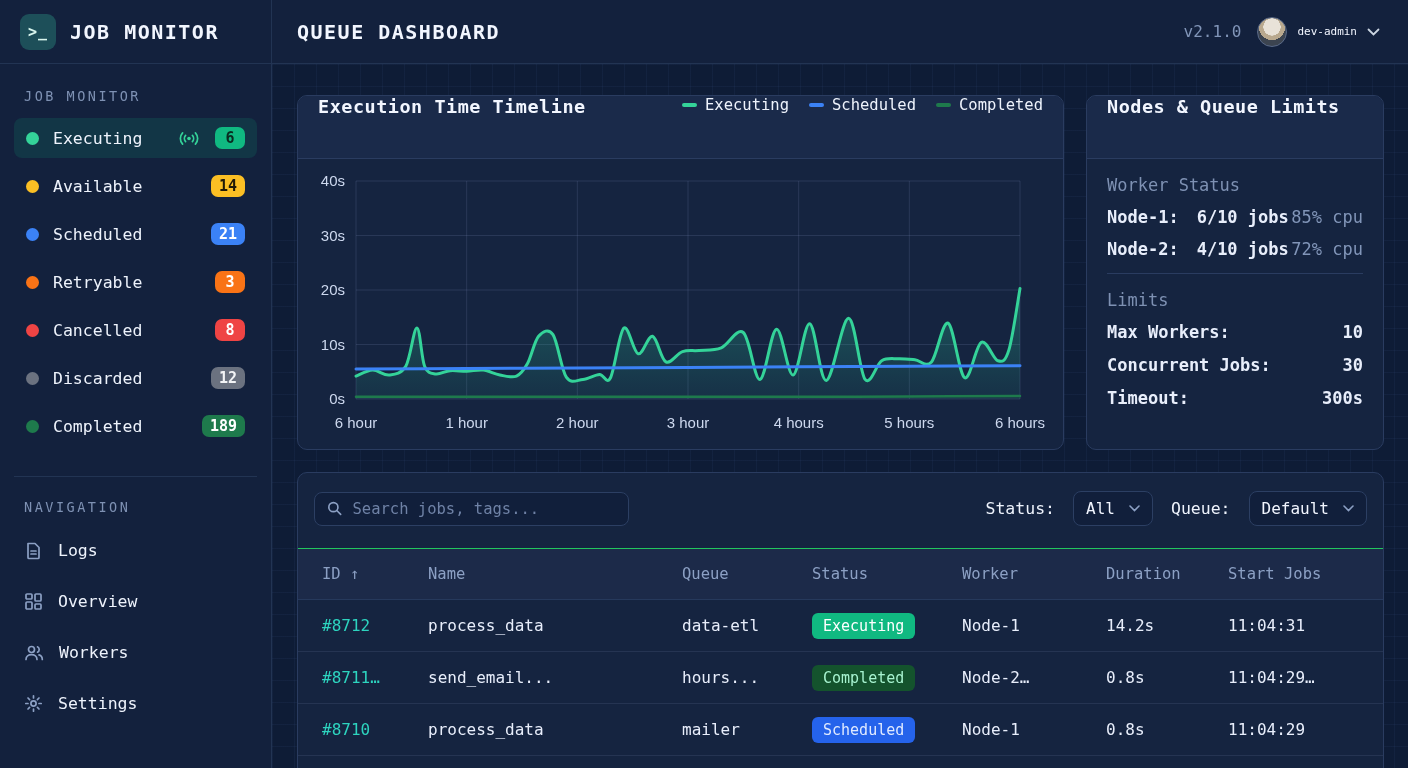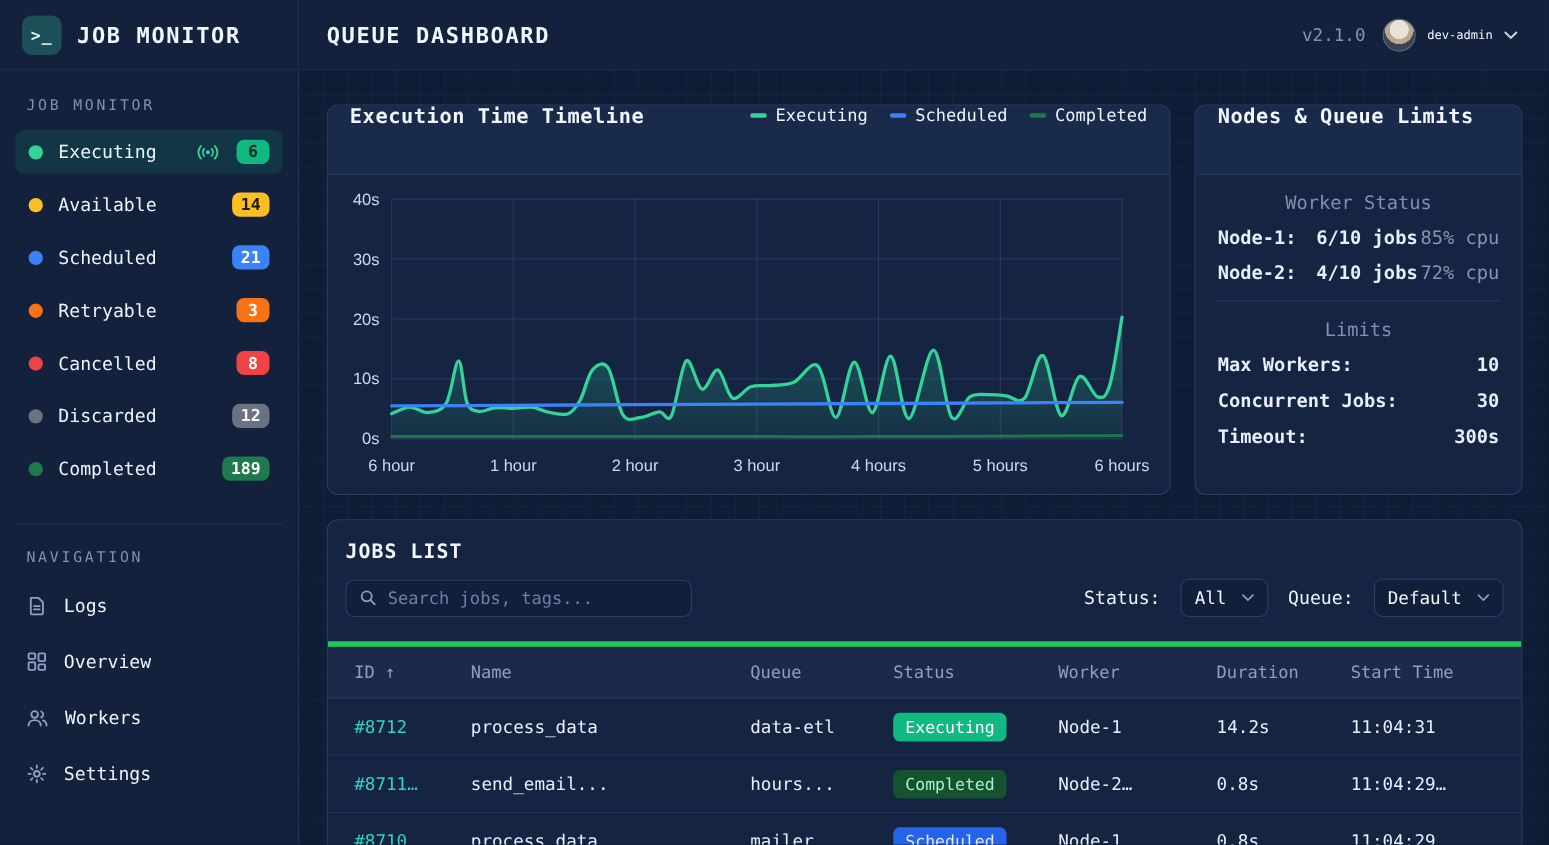--- a/index.html
+++ b/index.html
@@ -105,21 +105,21 @@
   .card-title { font-size:18.5px; font-weight:bold; color:#f2f6ff; letter-spacing:0.5px; }
   .legend { margin-left:auto; display:flex; gap:20px; align-items:center; }
   .legend-item { display:flex; align-items:center; gap:8px; font-size:15.5px; color:#eef3fc; }
   .lg-dash { width:15px; height:4px; border-radius:2px; }
   .lg-exec { background:#34d399; }
   .lg-sched { background:#3b82f6; }
   .lg-comp { background:#1e7a4c; }
   .chart-body { flex:1; padding:2px 0 0 0; }
   
   .nodes-card { width:298px; height:355px; display:flex; flex-direction:column; }
-  .nodes-body { padding:16px 20px; font-size:17px;text-align:center; }
+  .nodes-body { padding:16px 20px; font-size:17px; }
   .sub-label { color:#7e91b3; margin-bottom:12px; }
   .node-row { display:flex; align-items:baseline; margin-bottom:12px; white-space:nowrap; }
   .node-name { font-weight:bold; }
   .node-jobs { font-weight:bold; margin-left:18px; }
   .node-cpu { color:#8195b8; margin-left:auto; }
   .nodes-divider { border:none; border-top:1px solid #2a3c60; margin:14px 0 16px 0; }
   .limit-row { display:flex; margin-bottom:13px; }
   .limit-label { font-weight:bold; }
   .limit-value { margin-left:auto; font-weight:bold; }
   
@@ -143,21 +143,21 @@
   .select {
     display:flex; align-items:center; gap:14px;
     border:1px solid #2c3f63; border-radius:8px;
     background:#111f3b; padding:7px 12px; cursor:pointer;
     font-size:16px; color:#f2f6ff;
   }
   
   .tgrid { display:grid; grid-template-columns:106px 254px 130px 150px 144px 122px auto; align-items:center; padding:0 0 0 24px; }
   .thead {
     height:52px; background:#1c2a49;
-    border-top:5px solid #22c55e; border-bottom:1px solid #26395c;
+    border-top:1px solid #22c55e; border-bottom:1px solid #26395c;
     color:#8ca0c4; font-size:15.5px;
   }
   .trow { height:52px; border-bottom:1px solid rgba(148,163,210,0.13); font-size:16px; cursor:pointer; }
   .cid { color:#2dd4bf; }
   .badge { display:inline-block; padding:4px 11px; border-radius:6px; font-size:15px; }
   .badge.executing { background:#10b981; color:#ffffff; }
   .badge.completed { background:#14532d; color:#a7f3d0; }
   .badge.scheduled { background:#2563eb; color:#e0eaff; }
   svg.icon { stroke:#8ca0c4; fill:none; stroke-width:1.7; stroke-linecap:round; stroke-linejoin:round; }
 </style>
@@ -377,21 +377,20 @@
             <span class="limit-label">Timeout:</span>
             <span class="limit-value">300s</span>
           </div>
 
       </div>
     </div>
   </div>
 
   <div class="card jobs-card">
     <div class="jobs-top">
-      <div class="jobs-title">JOBS LIST</div>
       <div class="jobs-controls">
         <div class="search-box">
           <svg width="17" height="17" viewBox="0 0 17 17" fill="none" stroke="#8ca0c4" stroke-width="1.8" stroke-linecap="round">
             <circle cx="7" cy="7" r="5"></circle>
               <path d="M11 11 L15 15"></path>
           </svg>
           <input type="text" placeholder="Search jobs, tags..." style="">
         </div>
         <div class="filters">
           <span class="filter-label">Status:</span>
@@ -419,21 +418,21 @@
         <span>Name</span>
 
         <span>Queue</span>
 
         <span>Status</span>
 
         <span>Worker</span>
 
         <span>Duration</span>
 
-        <span>Start Time</span>
+        <span>Start Jobs</span>
 
     </div>
 
       <div class="tgrid trow">
         <span class="cid">#8712</span>
         <span>process_data</span>
         <span>data-etl</span>
         <span><span class="badge executing">Executing</span></span>
         <span>Node-1</span>
         <span>14.2s</span>

